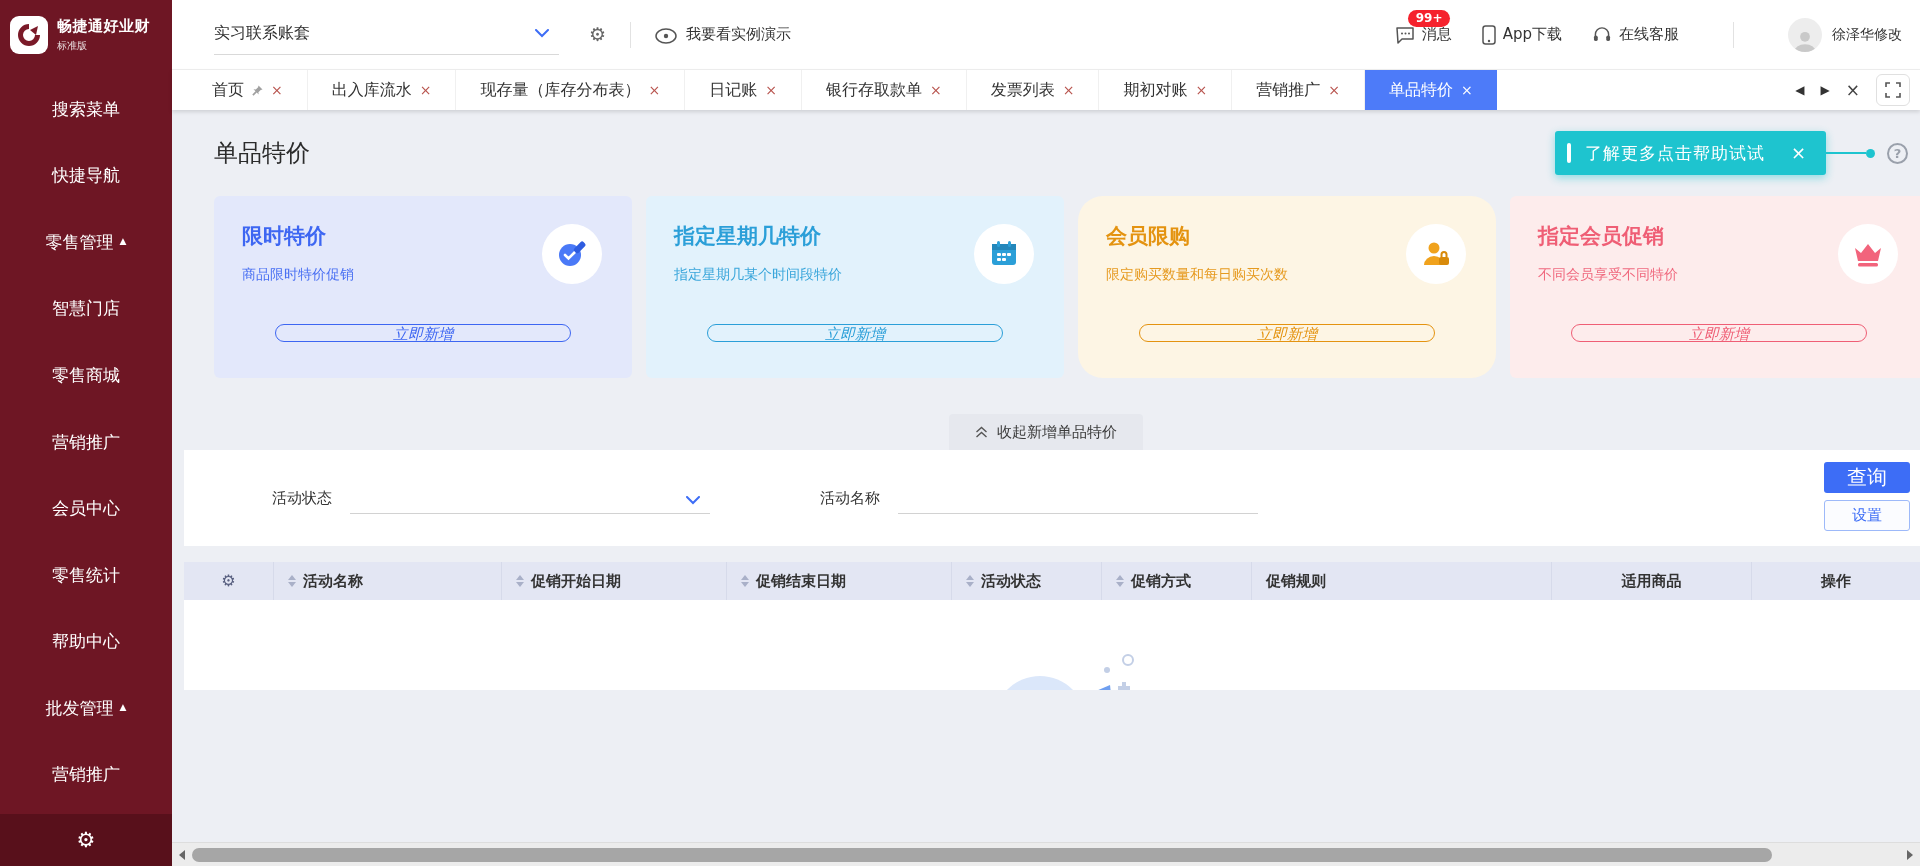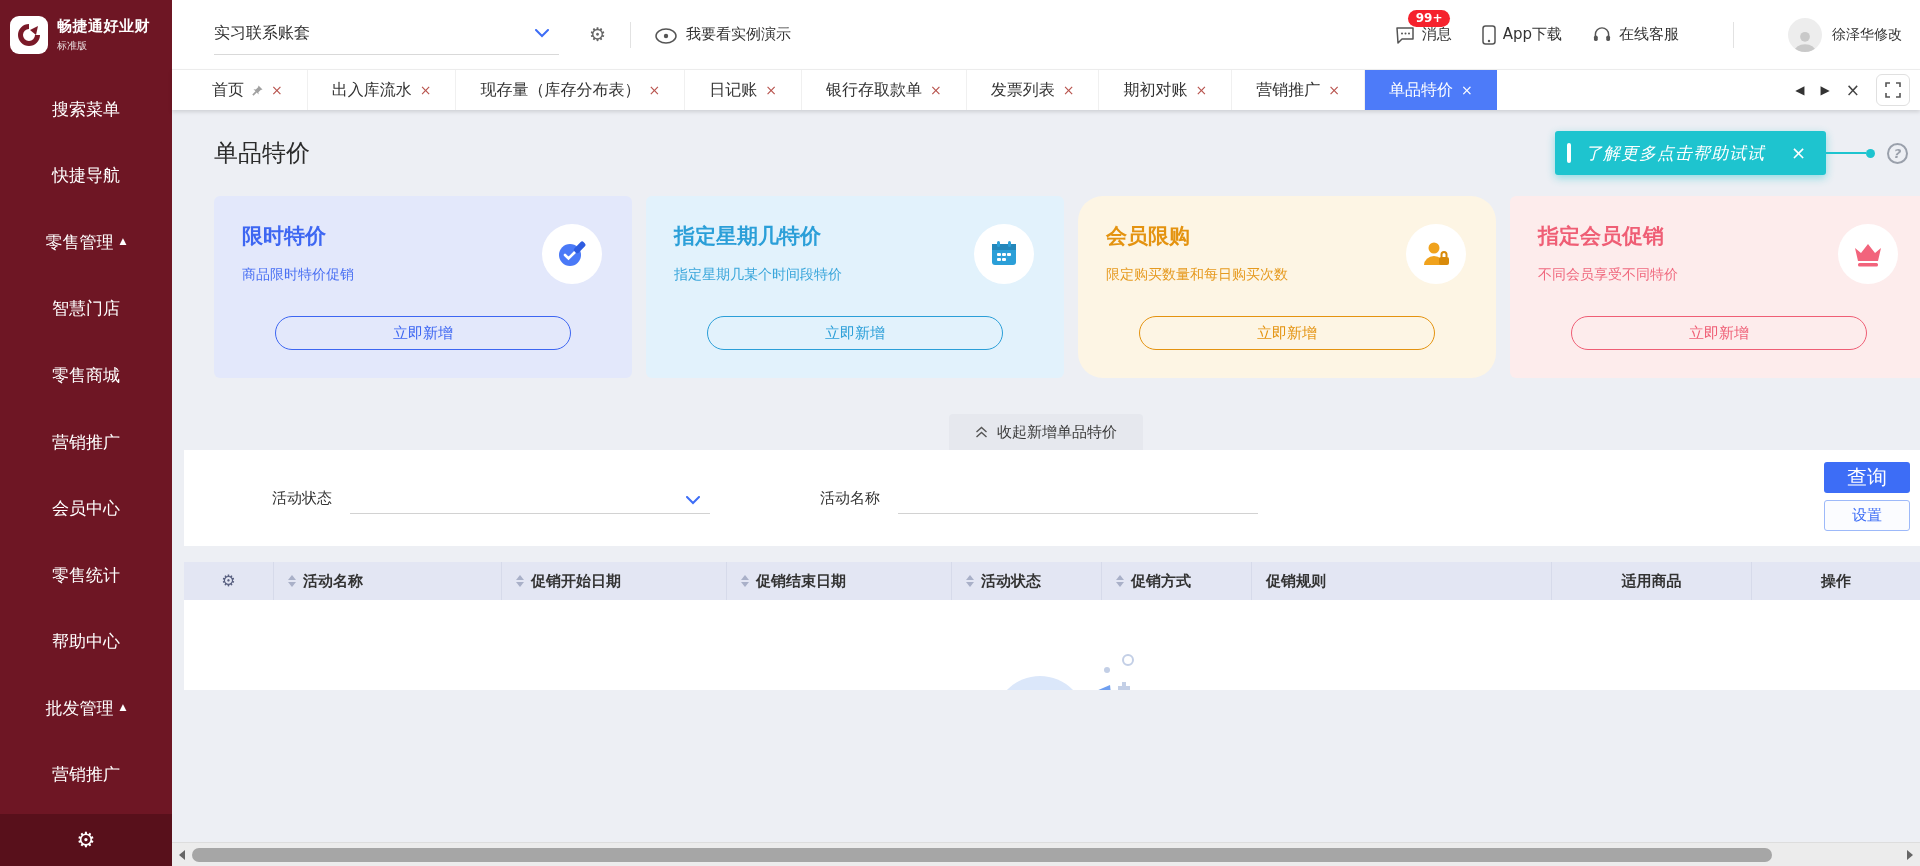--- a/index.html
+++ b/index.html
@@ -45,39 +45,39 @@
   .tab.active .x { color:#fff; }
   .tab-controls { margin-left:auto; display:flex; align-items:center; gap:16px; padding:0 10px 0 14px; }
   .tc { font-size:12px; color:#333; line-height:1; cursor:pointer; }
   .tc-close { font-size:17px; color:#444; }
   .tc-expand { width:34px; height:32px; border:1px solid #e0e0e0; border-radius:6px; background:#fff; display:flex; align-items:center; justify-content:center; cursor:pointer; }
 
   
   .content { flex:1; background:#edeff4; position:relative; overflow:hidden; }
   .page-head { height:86px; display:flex; align-items:center; padding:0 12px 0 42px; }
   .page-title { font-size:24px; font-weight:500; color:#2b2b2b; }
-  .head-right { margin-left:auto; display:flex; align-items:center;font-style:italic; }
+  .head-right { margin-left:auto; display:flex; align-items:center; }
   .banner { background:#1ec4cf; color:#fff; height:44px; display:flex; align-items:center; gap:14px; padding:0 20px 0 12px; border-radius:3px; box-shadow:0 3px 8px rgba(30,196,207,.45); cursor:pointer; }
   .banner-bar { width:4px; height:20px; background:#fff; border-radius:2px; }
   .banner-text { font-size:17px; letter-spacing:1px; }
   .banner-x { font-size:18px; margin-left:12px; line-height:1; cursor:pointer; }
   .banner-line { width:40px; height:2px; background:#1ec4cf; }
   .banner-dot { width:9px; height:9px; border-radius:50%; background:#1ec4cf; margin-right:12px; }
   .q-icon { width:21px; height:21px; border:2px solid #9aa0ab; border-radius:50%; color:#9aa0ab; font-size:13px; font-weight:bold; display:flex; align-items:center; justify-content:center; cursor:pointer; }
 
   
   .cards { display:flex; gap:14px; padding-left:42px; height:182px; overflow:hidden; }
   .card { flex:0 0 418px; border-radius:6px; position:relative; padding:26px 28px; }
   .card--1 { background:#e3e8fb; color:#3d66f2; }
   .card--2 { background:#e2f2fc; color:#2b9fd8; }
   .card--3 { background:#fdf5e4; color:#e49310;border-radius:25px; }
   .card--4 { background:#fdecec; color:#ef5e75; }
   .card-title { font-size:21px; font-weight:bold; }
   .card-sub { font-size:14px; margin-top:16px; opacity:.92; }
-  .card-btn { position:absolute; left:50%; transform:translateX(-50%); bottom:28px; width:296px; height:34px; border-radius:17px; background:transparent; border:1px solid currentColor; color:inherit; font-size:15px; font-family:inherit; cursor:pointer; }
+  .card-btn { position:absolute; left:50%; transform:translateX(-50%); bottom:36px; width:296px; height:18px; border-radius:17px; background:transparent; border:1px solid currentColor; color:inherit; font-size:15px; font-family:inherit; cursor:pointer;font-style:italic; }
   .card-ic { position:absolute; right:30px; top:28px; width:60px; height:60px; border-radius:50%; background:#fff; display:flex; align-items:center; justify-content:center; }
 
   
   .collapse-row { display:flex; justify-content:center; margin-top:36px; }
   .collapse-tab { height:36px; background:#e6e8ee; border-radius:4px 4px 0 0; display:flex; align-items:center; gap:9px; padding:0 26px; font-size:15px; color:#3a3a3a; cursor:pointer; }
 
   
   .filter-panel { margin-left:12px; height:96px; background:#fff; position:relative; display:flex; align-items:center; padding-left:88px; }
   .f-label { font-size:15px; color:#333; }
   .f-select { width:360px; margin-left:18px; border-bottom:1px solid #d2d2d2; height:32px; display:flex; align-items:flex-end; justify-content:flex-end; padding:0 10px 8px 6px; cursor:pointer; }

